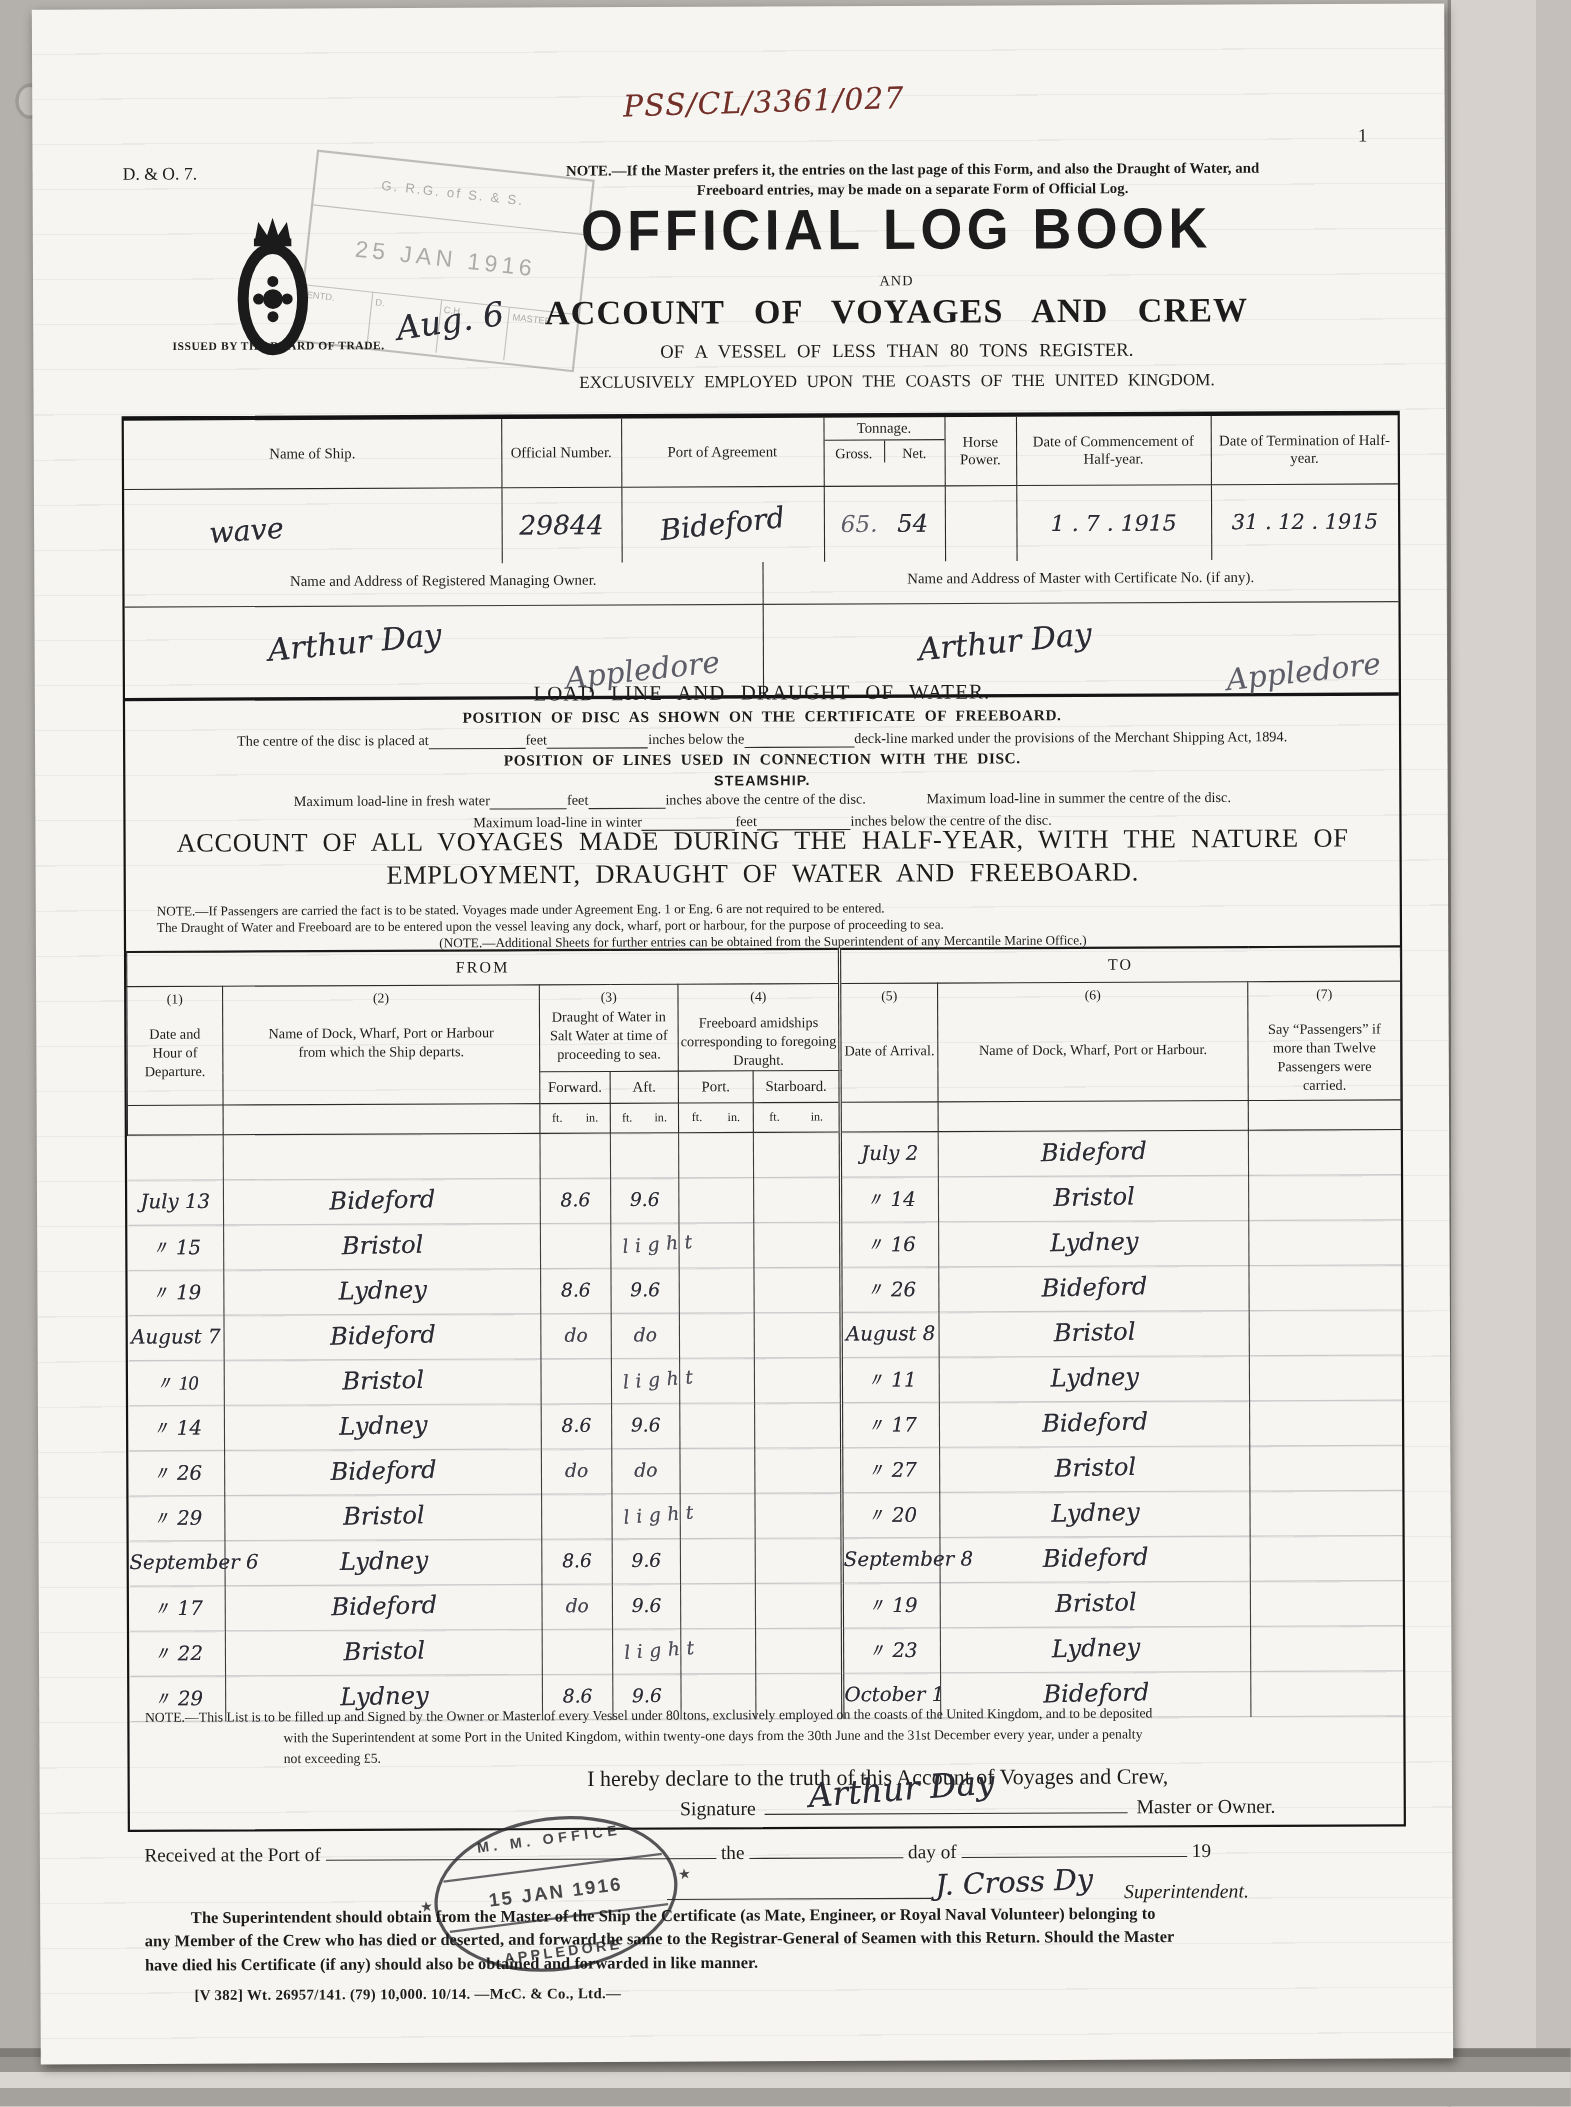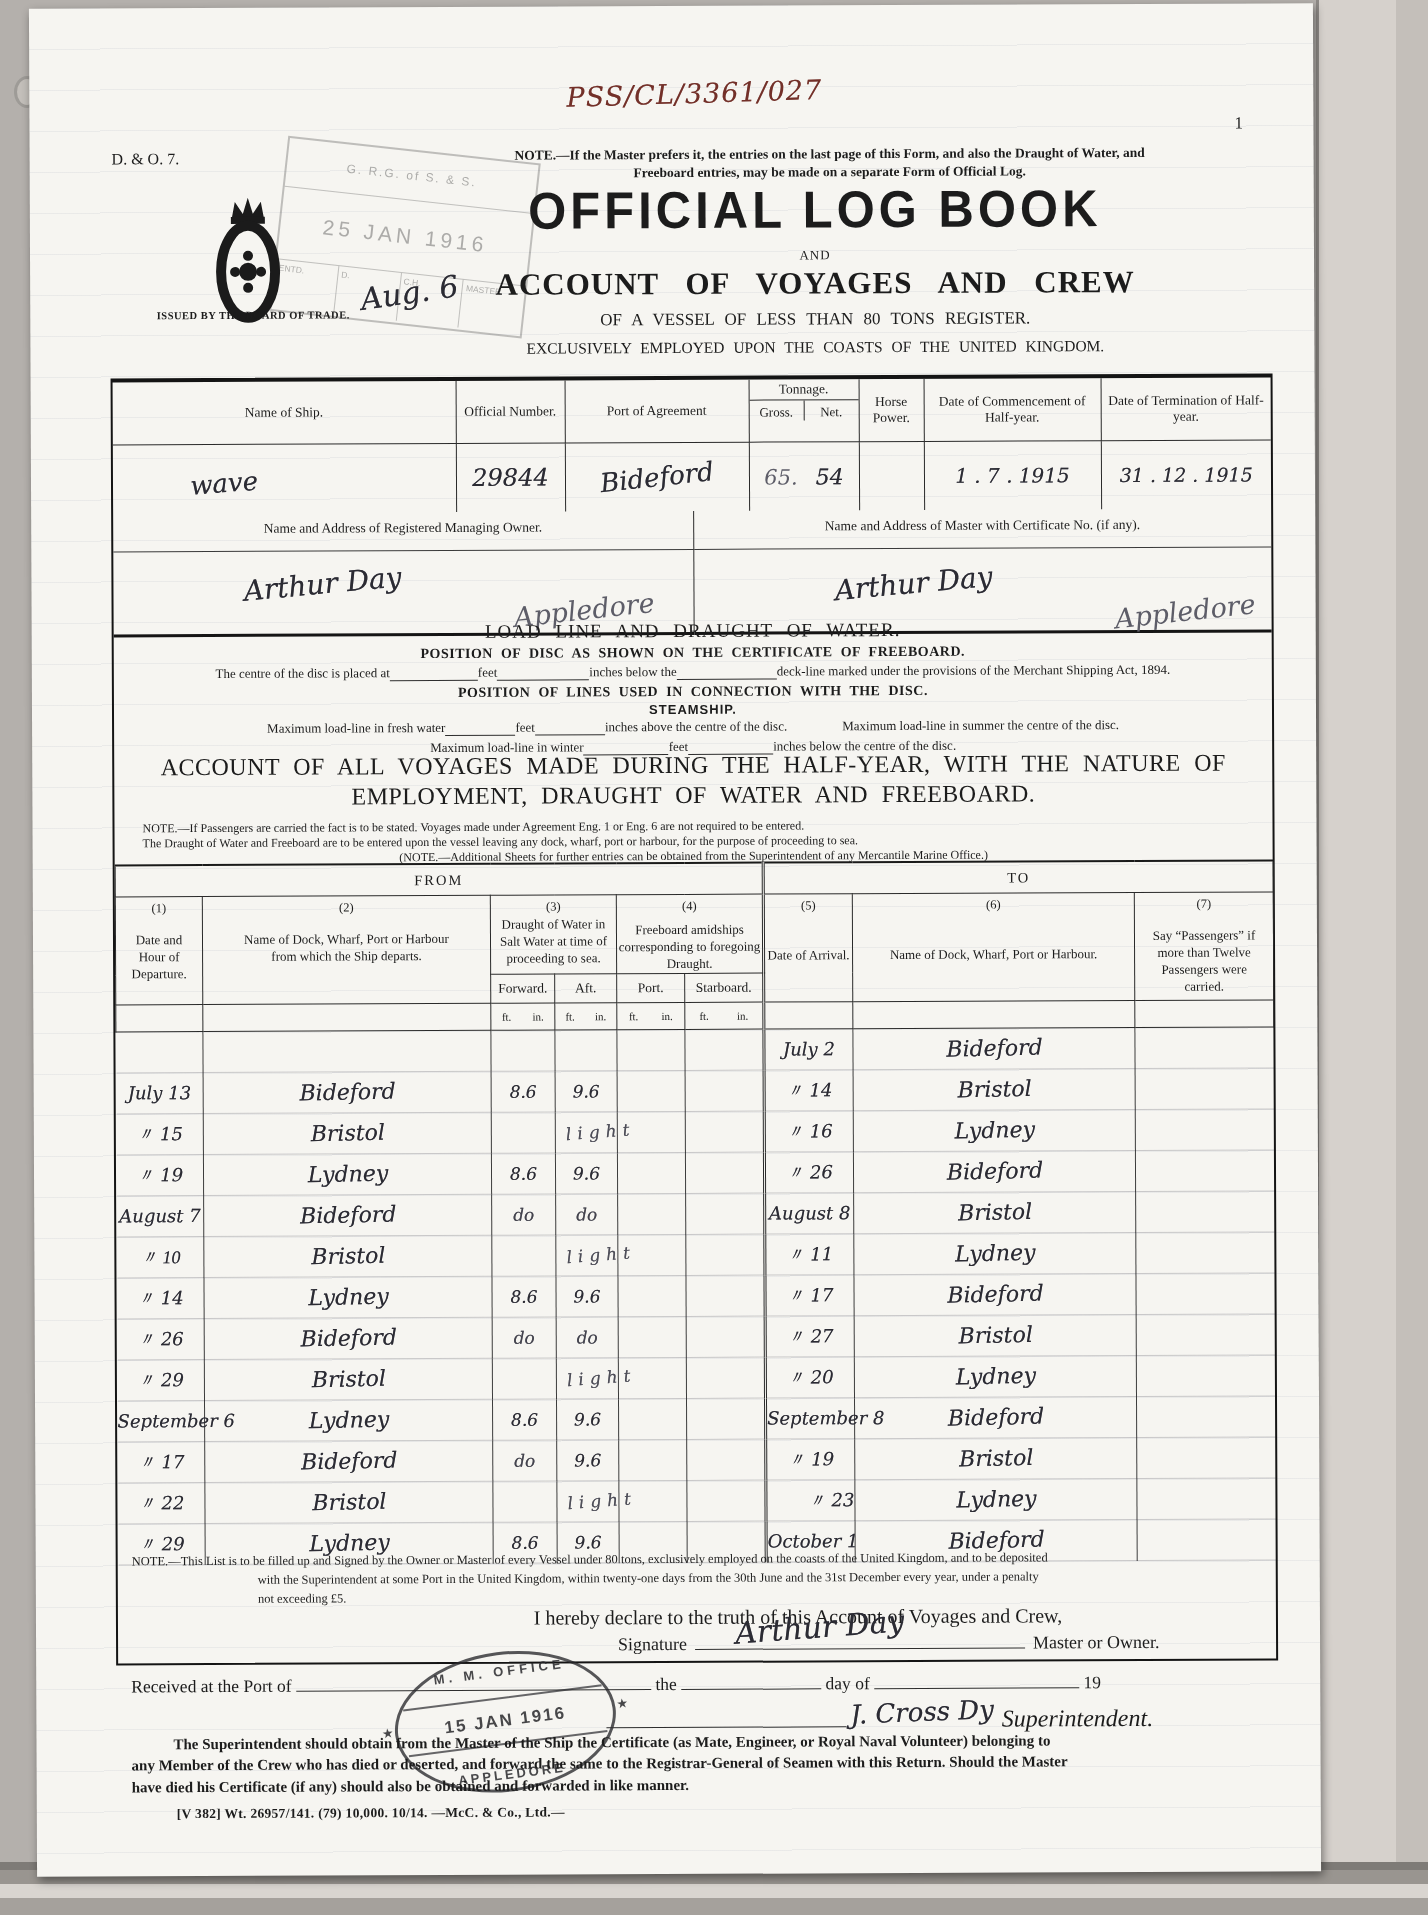--- a/index.html
+++ b/index.html
@@ -455,21 +455,21 @@
             <td class="hw" style="font-size: 22px; text-align: center; transform: rotate(-1deg);">Bristol</td>
             <td class="hw" style="font-size: 17px; text-align: center;"></td>
           </tr>
           <tr>
             <td class="hw" style="font-size: 18px; text-align: center;">〃 22</td>
             <td class="hw" style="font-size: 22px; text-align: center; transform: rotate(-1deg);">Bristol</td>
             <td class="hw" style="font-size: 17px; text-align: center;"></td>
             <td class="hw" style="font-size: 17px; text-align: center;"><span class="light-entry">light</span></td>
             <td class="hw" style="font-size: 17px; text-align: center;"></td>
             <td class="hw" style="font-size: 17px; text-align: center;"></td>
-            <td class="hw spine" style="font-size: 18px; text-align: right;">〃 23</td>
+            <td class="hw spine" style="font-size: 18px; text-align: center;">〃 23</td>
             <td class="hw" style="font-size: 22px; text-align: center; transform: rotate(-1deg);">Lydney</td>
             <td class="hw" style="font-size: 17px; text-align: center;"></td>
           </tr>
           <tr>
             <td class="hw" style="font-size: 18px; text-align: center;">〃 29</td>
             <td class="hw" style="font-size: 22px; text-align: center; transform: rotate(-1deg);">Lydney</td>
             <td class="hw" style="font-size: 17px; text-align: center;">8.6</td>
             <td class="hw" style="font-size: 17px; text-align: center;">9.6</td>
             <td class="hw" style="font-size: 17px; text-align: center;"></td>
             <td class="hw" style="font-size: 17px; text-align: center;"></td>
@@ -511,21 +511,21 @@
     <div class="tp">M. M. OFFICE</div>
     <div class="in">15 JAN 1916</div>
     <span class="st" style="left:-16px;">★</span>
     <span class="st" style="right:-16px;">★</span>
     <div class="bt">APPLEDORE</div>
   </div>
 
   <div class="abs" style="left:570px;top:1698px;white-space:nowrap;">
     <span class="bl" style="width:240px;"></span>
     <span class="hw" style="font-size:26px;position:relative;top:-6px;transform:rotate(-2deg);display:inline-block;">J. Cross Dy</span>
-    <span class="ser" style="font-style:italic;font-size:24px;margin-left:4px;">Superintendent.</span>
+    <span class="ser" style="font-style:italic;font-size:18px;margin-left:24px;">Superintendent.</span>
   </div>
 
   <div class="abs ser b" style="left:95px;top:1726px;width:1152px;font-size:15px;line-height:1.42;">
     <div style="text-indent:42px;">The Superintendent should obtain from the Master of the Ship the Certificate (as Mate, Engineer, or Royal Naval Volunteer) belonging to</div>
     <div>any Member of the Crew who has died or deserted, and forward the same to the Registrar-General of Seamen with this Return.  Should the Master</div>
     <div>have died his Certificate (if any) should also be obtained and forwarded in like manner.</div>
   </div>
 
   <div class="abs ser b" style="left:140px;top:1798px;font-size:13.5px;letter-spacing:.3px;">[V 382]   Wt. 26957/141.   (79)   10,000.   10/14.   —McC. &amp; Co., Ltd.—</div>
 </div>

